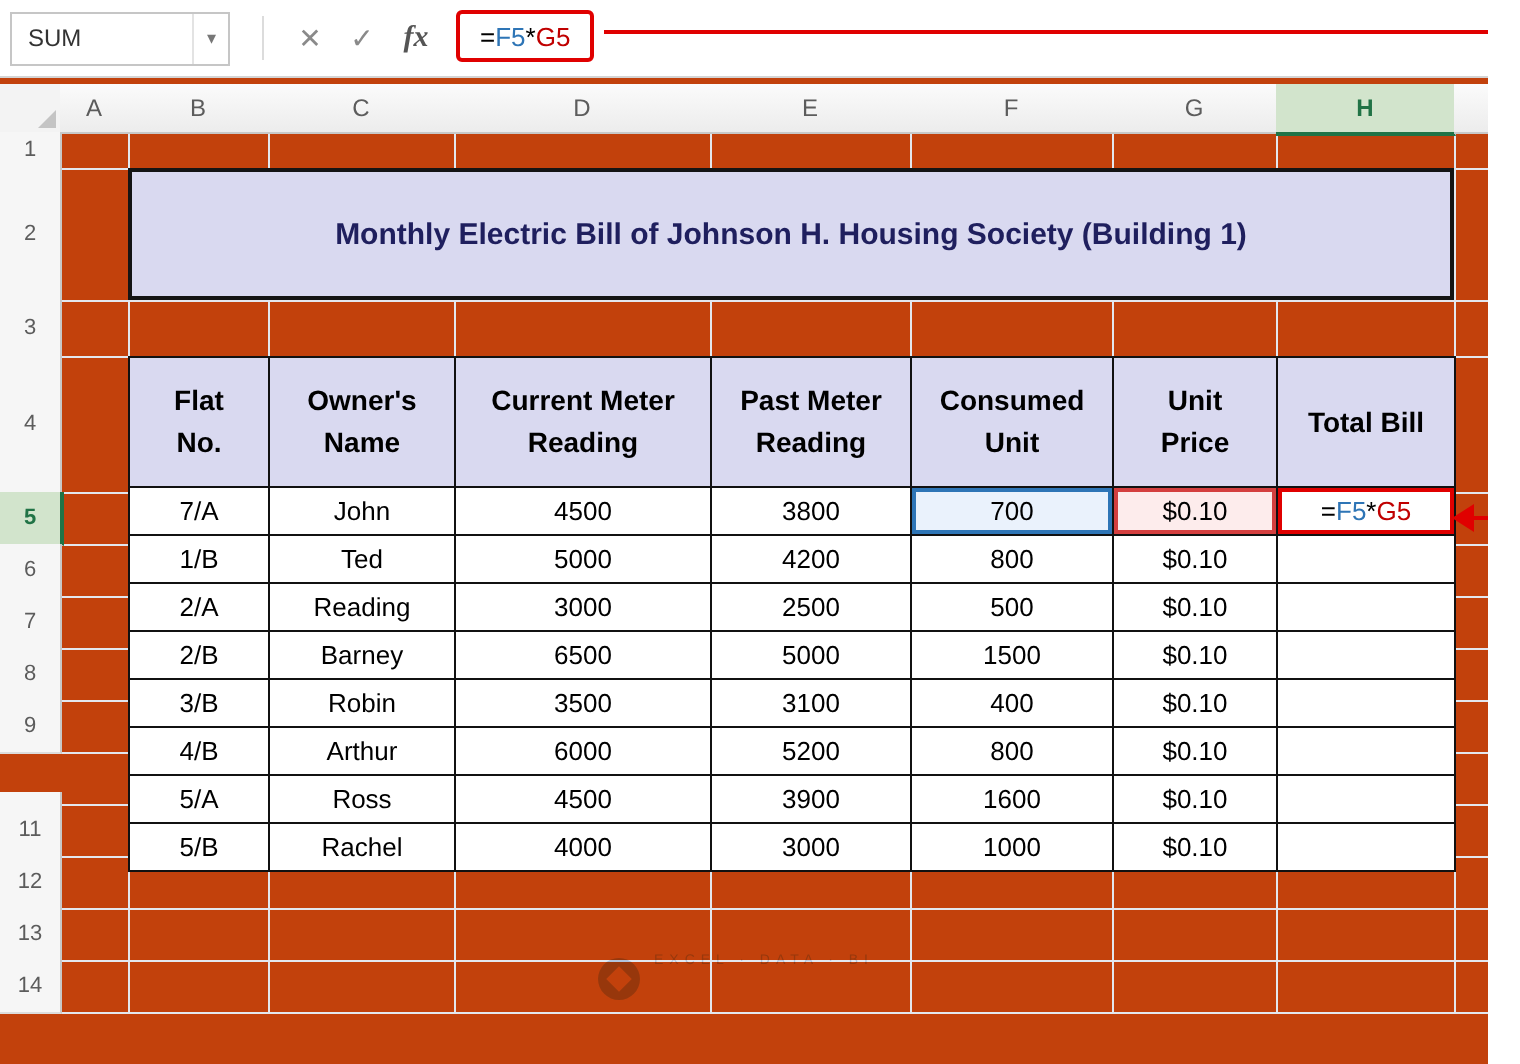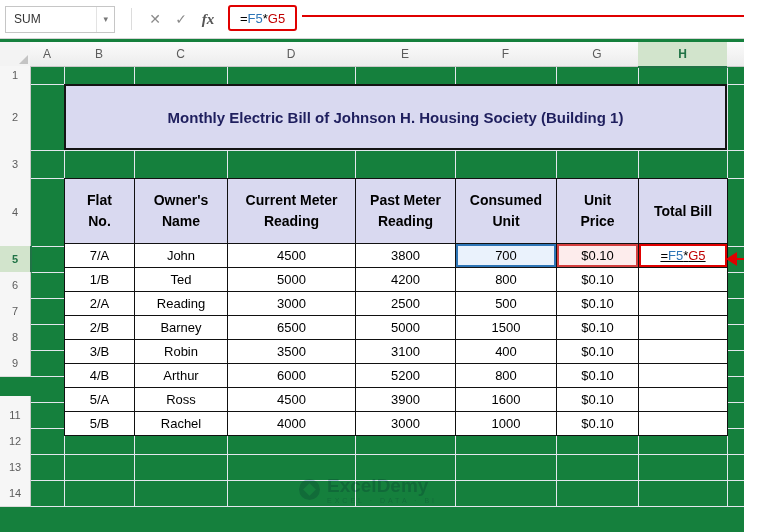--- a/index.html
+++ b/index.html
@@ -1,16 +1,16 @@
 <!DOCTYPE html>
 <html><head>
 <meta charset="utf-8">
 <style>
   html,body{margin:0;padding:0;background:#fff;}
-  .app{position:relative;width:744px;height:532px;background:#15803d;overflow:hidden;
+  .app{position:relative;width:744px;height:532px;background:#c2410c;overflow:hidden;
        font-family:"Liberation Sans",sans-serif;-webkit-font-smoothing:antialiased;}
 
   
   .formula-bar{position:absolute;left:0;top:0;width:760px;height:38px;background:#fff;
                border-bottom:1px solid #d4d4d4;display:flex;align-items:center;z-index:4;}
   .name-box{width:100px;height:25px;margin-left:5px;border:1px solid #c6c6c6;background:#fff;
             display:flex;align-items:center;justify-content:space-between;padding:0 0 0 8px;
             font-size:12px;color:#333;}
   .name-box .dd{color:#777;font-size:9px;border-left:1px solid #e3e3e3;height:100%;
                 display:flex;align-items:center;padding:0 6px;}
@@ -55,21 +55,21 @@
   
   .bill-table{position:absolute;left:64px;top:178px;width:663px;border-collapse:collapse;
               table-layout:fixed;background:#fff;z-index:1;}
   .bill-table th{height:64px;background:#d9d9f0;border:1.5px solid #111;
                  font-size:14px;font-weight:bold;color:#000;white-space:pre-line;
                  line-height:1.5;text-align:center;padding:0;}
   .bill-table td{height:23px;border:1.5px solid #111;background:#fff;font-size:13px;
                  color:#000;text-align:center;padding:0;}
   td.ref-blue{background:#eaf2fc;box-shadow:inset 0 0 0 2px #2e75b6;}
   td.ref-red{background:#fdecec;box-shadow:inset 0 0 0 2px #d43f3f;}
-  td.formula-cell{box-shadow:inset 0 0 0 2px #e00000;text-decoration:underline;}
+  td.formula-cell{box-shadow:inset 0 0 0 2px #e00000;}
 
   
   .watermark{position:absolute;left:299px;top:476px;z-index:3;display:flex;gap:7px;
              align-items:flex-start;pointer-events:none;mix-blend-mode:multiply;}
   .wm-logo{width:21px;height:21px;border-radius:50%;background:#c7d8ec;position:relative;margin-top:3px;}
   .wm-logo::after{content:'';position:absolute;left:6px;top:6px;width:9px;height:9px;
                   background:#fff;transform:rotate(45deg);}
   .wm-name{font-size:19px;font-weight:bold;color:#c2d4e9;line-height:20px;}
   .wm-tag{font-size:7px;letter-spacing:3px;color:#c9daee;margin-top:1px;text-align:center;}
 </style>
@@ -249,21 +249,20 @@
           <td>1000</td>
           <td>$0.10</td>
           <td></td>
         </tr>
       </tbody>
   </table>
 
   <div class="watermark">
     <span class="wm-logo"></span>
     <span>
-      <div class="wm-name">ExcelDemy</div>
       <div class="wm-tag">EXCEL · DATA · BI</div>
     </span>
   </div>
 
   <div>
     <i class="ann" style="top:15px;left:302px;width:444px;height:2px"></i>
     <i class="ann" style="top:15px;left:744px;width:2px;height:245px"></i>
     <i class="ann" style="top:258px;left:736px;width:10px;height:2px"></i>
     <i class="ann-arrow" style="left:726px;top:252px"></i>
   </div>

